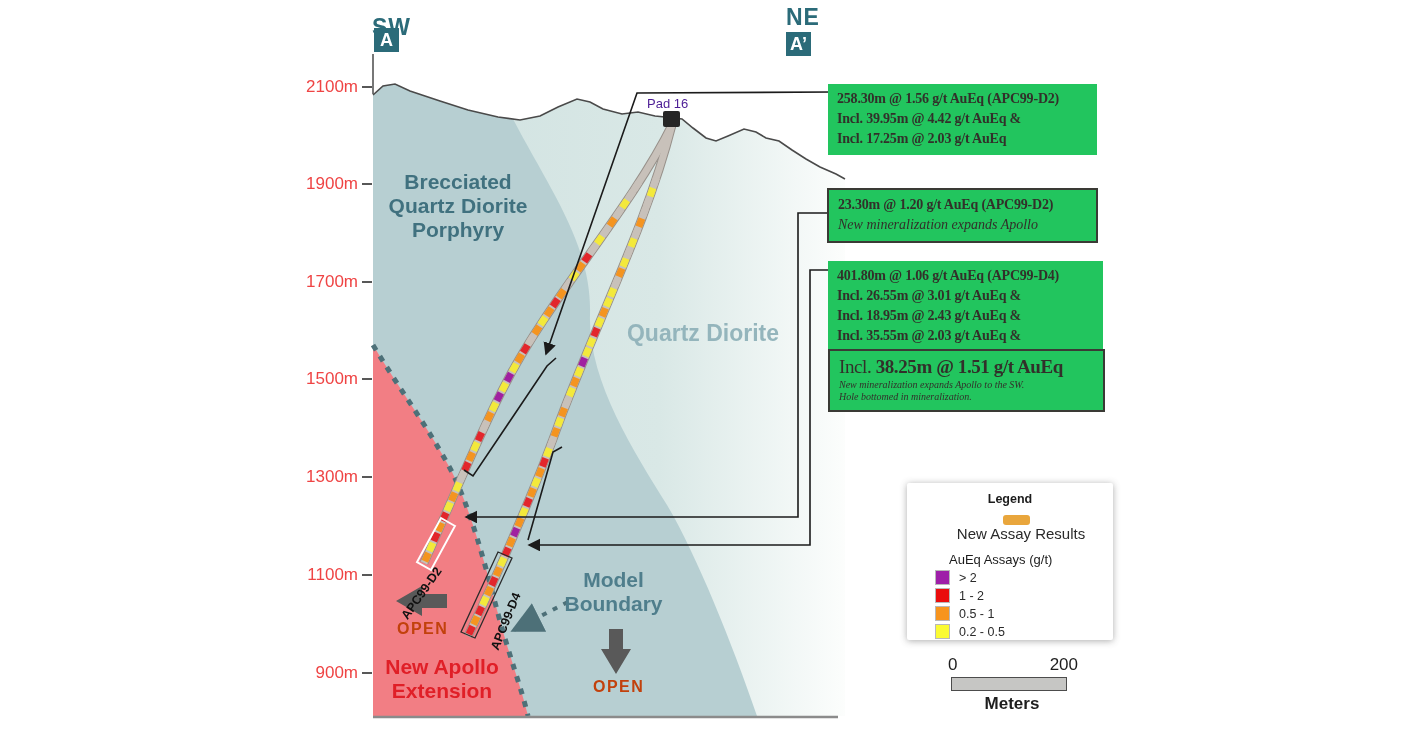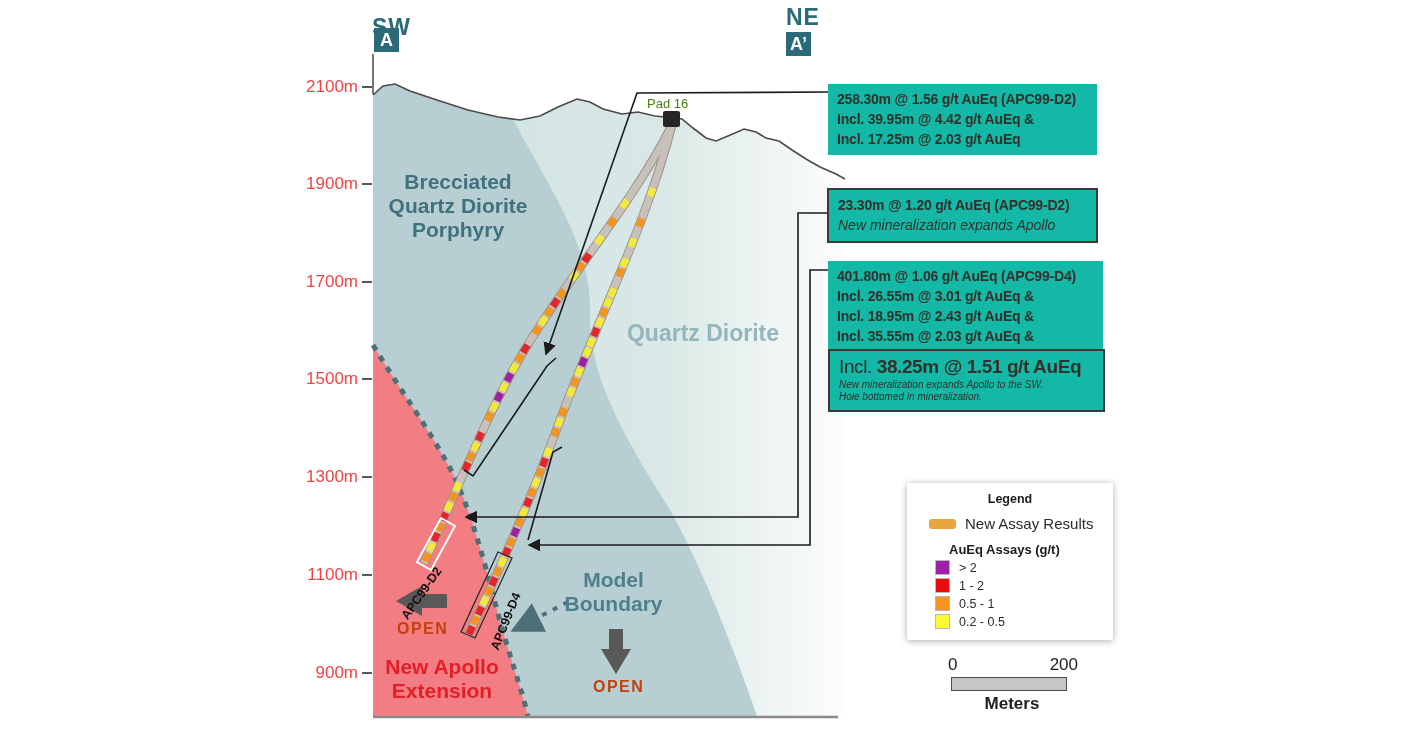--- a/index.html
+++ b/index.html
@@ -16,41 +16,41 @@
   
   .elev{position:absolute;z-index:2;width:72px;text-align:right;font-size:17px;color:#ef4444;}
 
   
   .geo{position:absolute;z-index:2;font-weight:bold;text-align:center;line-height:1.15;}
   .geo.brecciated{color:#40717f;font-size:21px;}
   .geo.qd{color:#94b5bc;font-size:23px;}
   .geo.model{color:#4f7e8c;font-size:21px;}
   .geo.newsys{color:#e01f27;font-size:21px;}
   .open-label{position:absolute;z-index:2;font-size:16px;font-weight:bold;color:#c2410c;letter-spacing:1.5px;}
-  .pad-label{position:absolute;z-index:3;font-size:13px;color:#4d7c0f;}
+  .pad-label{position:absolute;z-index:3;font-size:13px;color:#4c1d95;}
   .hole-label{position:absolute;z-index:3;font-size:12.5px;font-weight:bold;color:#111;white-space:nowrap;}
 
   
-  .callout{position:absolute;z-index:3;background:#14b8a6;color:#32302a;
+  .callout{position:absolute;z-index:3;background:#22c55e;color:#32302a;
            padding:5px 9px 6px 9px;font-size:14px;font-weight:bold;line-height:1.44;
-           letter-spacing:-0.2px;white-space:nowrap;}
+           letter-spacing:-0.2px;white-space:nowrap;font-family:Liberation Serif, serif;}
   .callout .it{font-weight:normal;font-style:italic;letter-spacing:0;}
   .callout.bordered{border:2px solid #3a3a35;}
   .callout .headline{font-size:19px;line-height:1.2;letter-spacing:-0.4px;}
   .callout .headline .pre{font-weight:normal;}
   .callout .note{font-size:10px;line-height:1.25;white-space:normal;}
 
   
   .legend{position:absolute;z-index:3;left:907px;top:483px;width:206px;height:157px;background:#fff;
           box-shadow:0 1px 7px rgba(70,70,70,.45);border-radius:2px;}
   .legend-title{text-align:center;font-weight:bold;font-size:12.5px;margin-top:9px;color:#1c1c1c;}
-  .legend-assay{display:flex;align-items:center;margin:9px 0 0 22px;}
+  .legend-assay{display:flex;align-items:center;margin:9px 0 0 22px;flex-direction:column;}
   .legend-assay .sw{width:27px;height:10px;border-radius:3px;background:#e9a63c;margin-right:9px;}
   .legend-assay .lab{font-size:15px;color:#2a2a2a;}
-  .legend-sub{font-weight:bold;font-size:13px;margin:10px 0 3px 42px;color:#1c1c1c;}
+  .legend-sub{font-weight:normal;font-size:13px;margin:10px 0 3px 42px;color:#1c1c1c;}
   .legend-row{display:flex;align-items:center;margin:3px 0 0 28px;}
   .legend-row .sq{width:13px;height:13px;margin-right:9px;border:1px solid #b9b9b9;}
   .legend-row .lab{font-size:12.5px;color:#2a2a2a;}
 
   
   .scalebar{position:absolute;z-index:3;left:938px;top:655px;width:148px;}
   .scale-nums{display:flex;justify-content:space-between;font-size:17px;color:#1e1e1e;padding:0 8px 2px 10px;}
   .scale-rect{margin-left:13px;width:114px;height:12px;background:#c6c6c4;border:1.6px solid #4c4c4c;}
   .scale-unit{text-align:center;font-size:17px;font-weight:bold;color:#1e1e1e;margin-top:3px;}
 </style>

